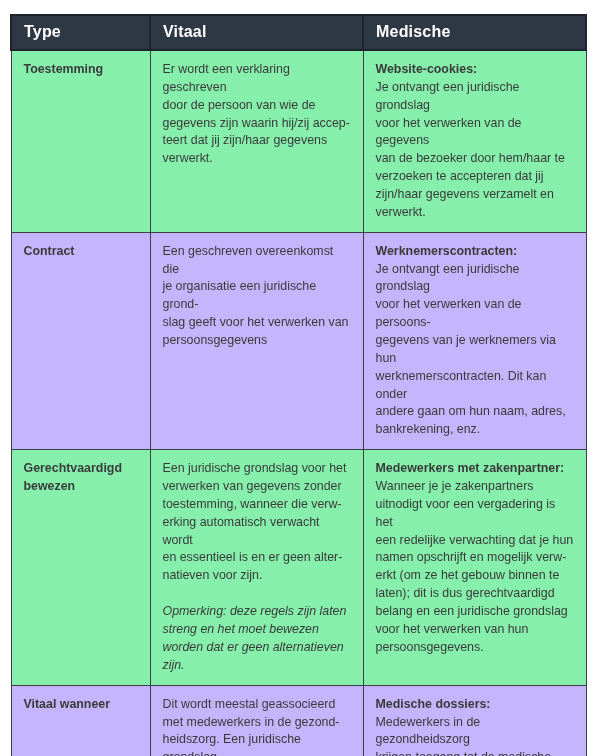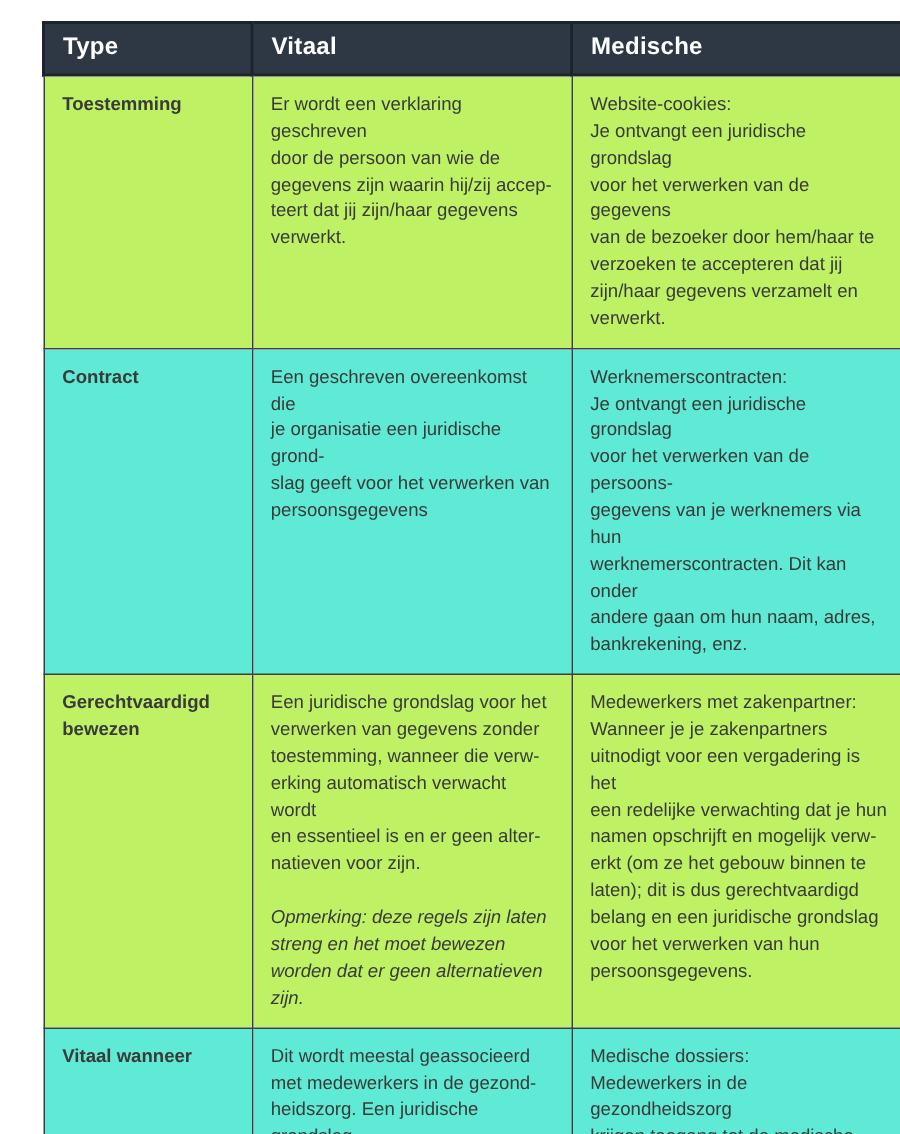--- a/index.html
+++ b/index.html
@@ -8,21 +8,21 @@
     background: #ffffff;
     width: 600px;
     height: 756px;
     font-family: "Liberation Sans", sans-serif;
   }
   .page {
     width: 600px;
     height: 688px;
     background: #ffffff;
     box-sizing: border-box;
-    padding: 14px 12px 0 28px;
+    padding: 14px 12px 0 10px;
   }
   table.grondslag {
     border-collapse: collapse;
     table-layout: fixed;
     width: 575px;
   }
   col.c1 { width: 139px; }
   col.c2 { width: 213px; }
   col.c3 { width: 223px; }
   th {
@@ -40,37 +40,37 @@
   td {
     border: 1.5px solid #3a3f47;
     vertical-align: top;
     text-align: left;
     padding: 10px 11px 10px 12px;
     font-size: 12.4px;
     line-height: 1.44;
     color: #3a3a3a;
     overflow: hidden;
   }
-  tr.shaded td { background: #bef264; }
-  tr.plain td  { background: #5eead4; }
+  tr.shaded td { background: #86efac; }
+  tr.plain td  { background: #c4b5fd; }
   .type-label {
     font-weight: bold;
     white-space: pre-line;
   }
   .cell-text {
     white-space: pre-line;
     margin: 0;
   }
   .note-text {
     white-space: pre-line;
     font-style: italic;
     margin: 18px 0 0 0;
   }
   .example-title {
-    font-weight: normal;
+    font-weight: bold;
     margin: 0;
   }
   tr.r1 td { height: 107px; }
   tr.r2 td { height: 117px; }
   tr.r3 td { height: 174px; }
   tr.r4 td { height: 153px; }
 </style>
 </head>
 <body>
 

